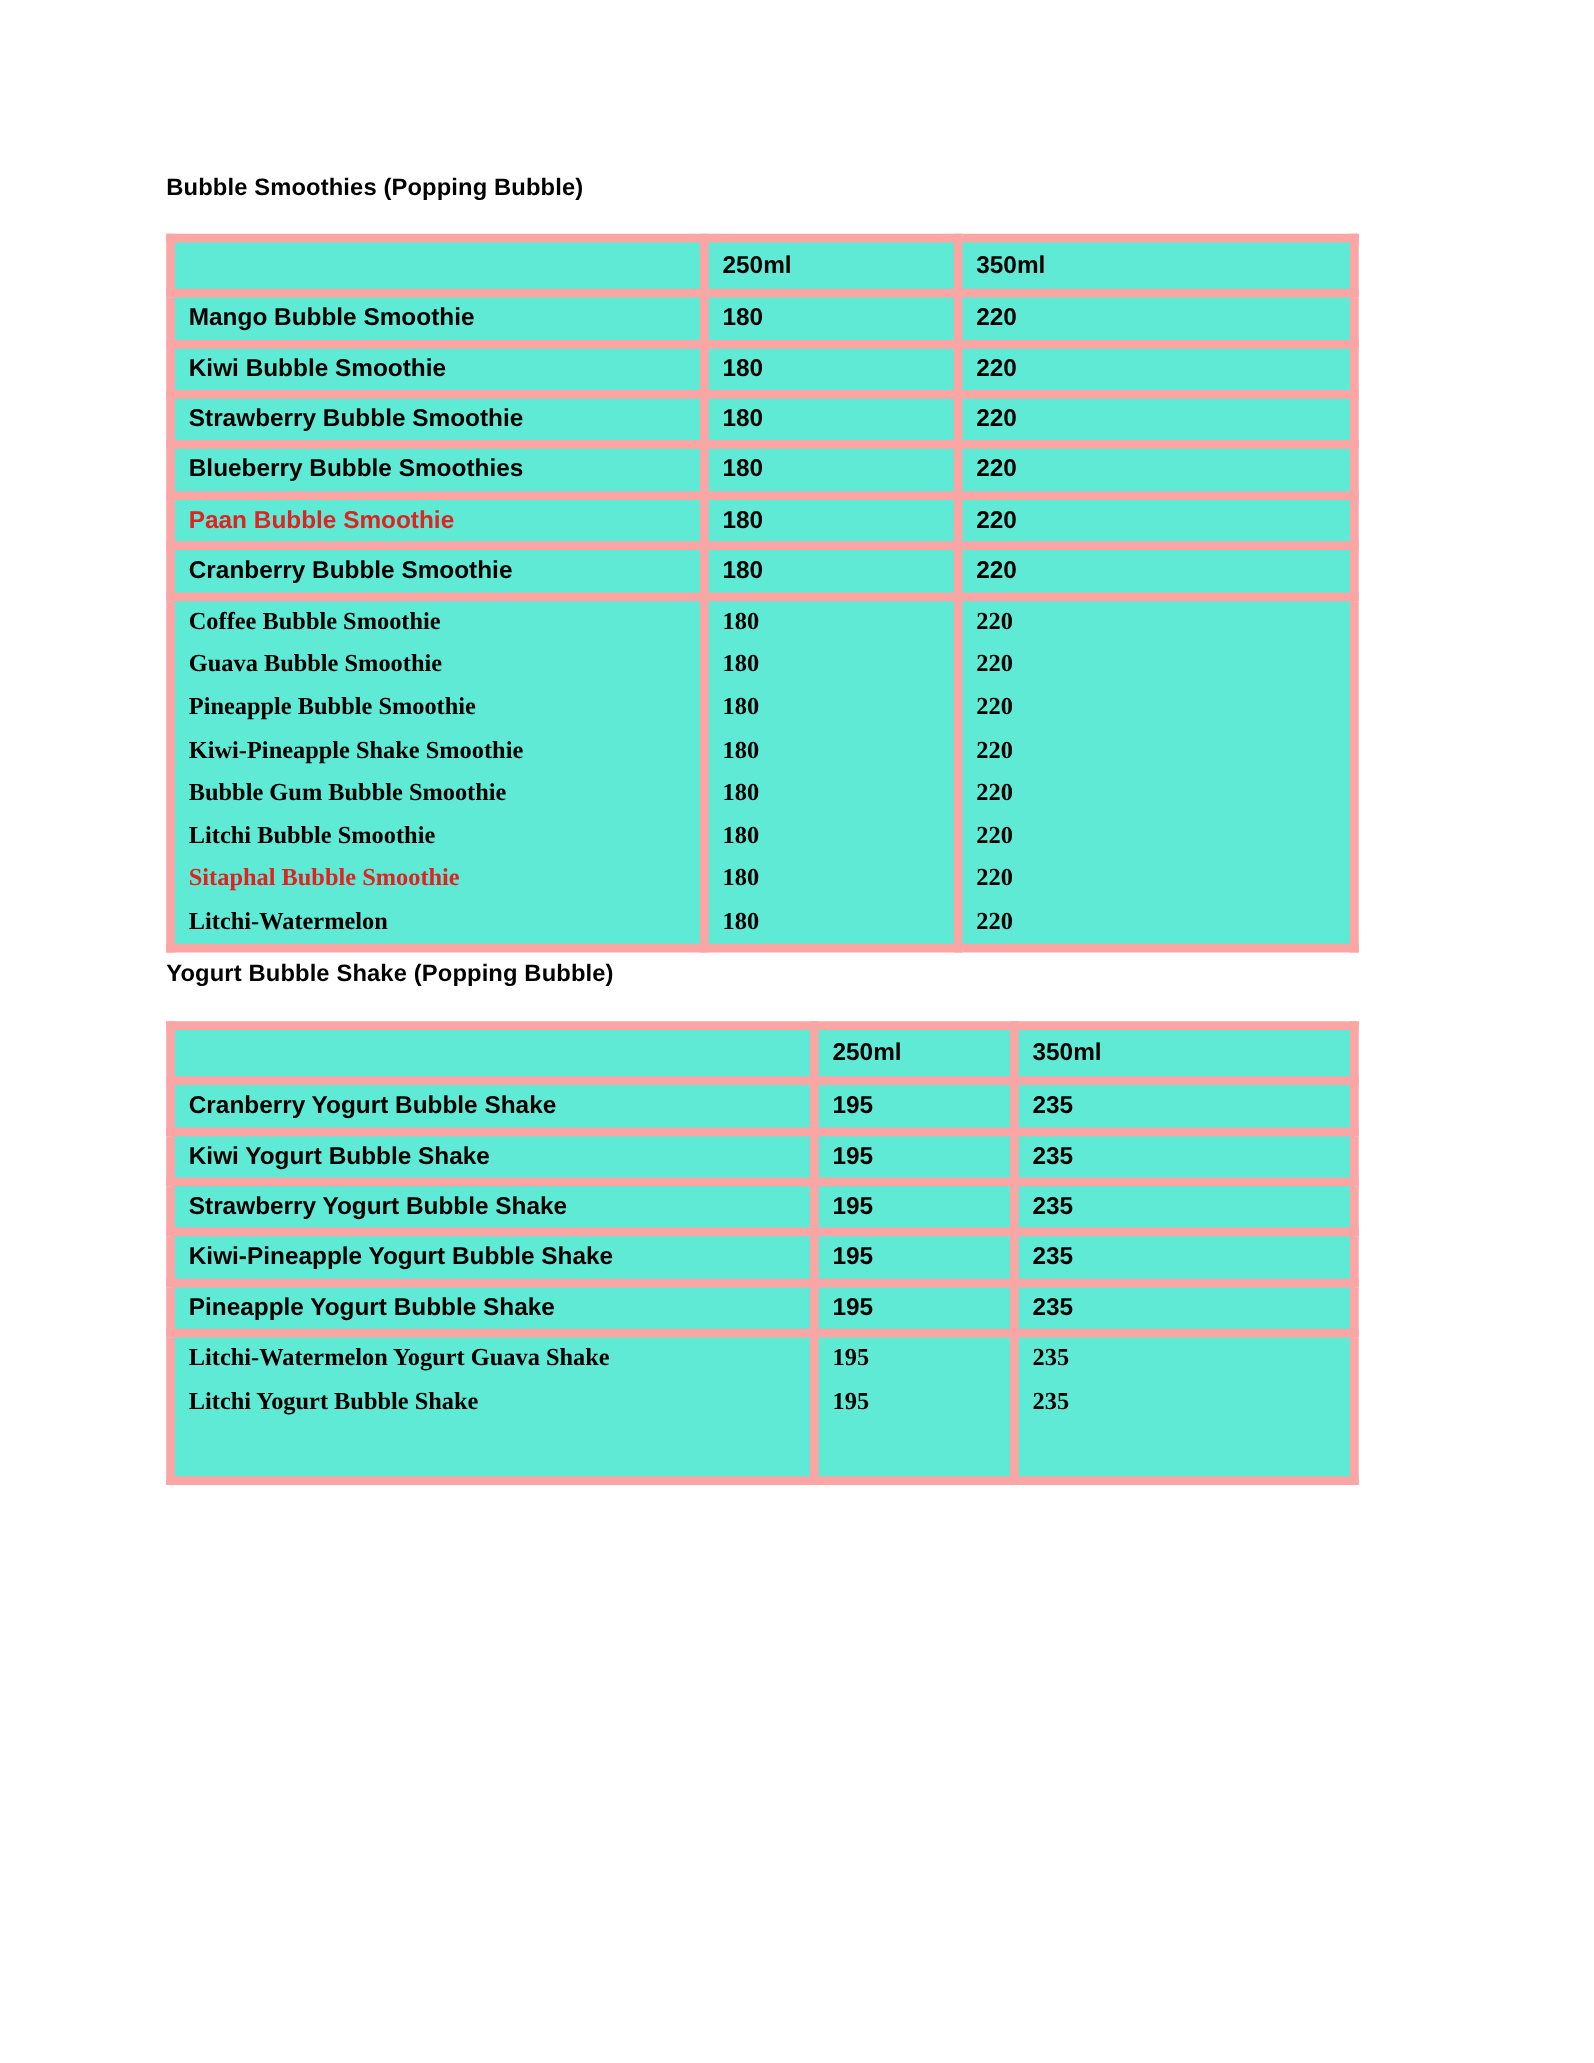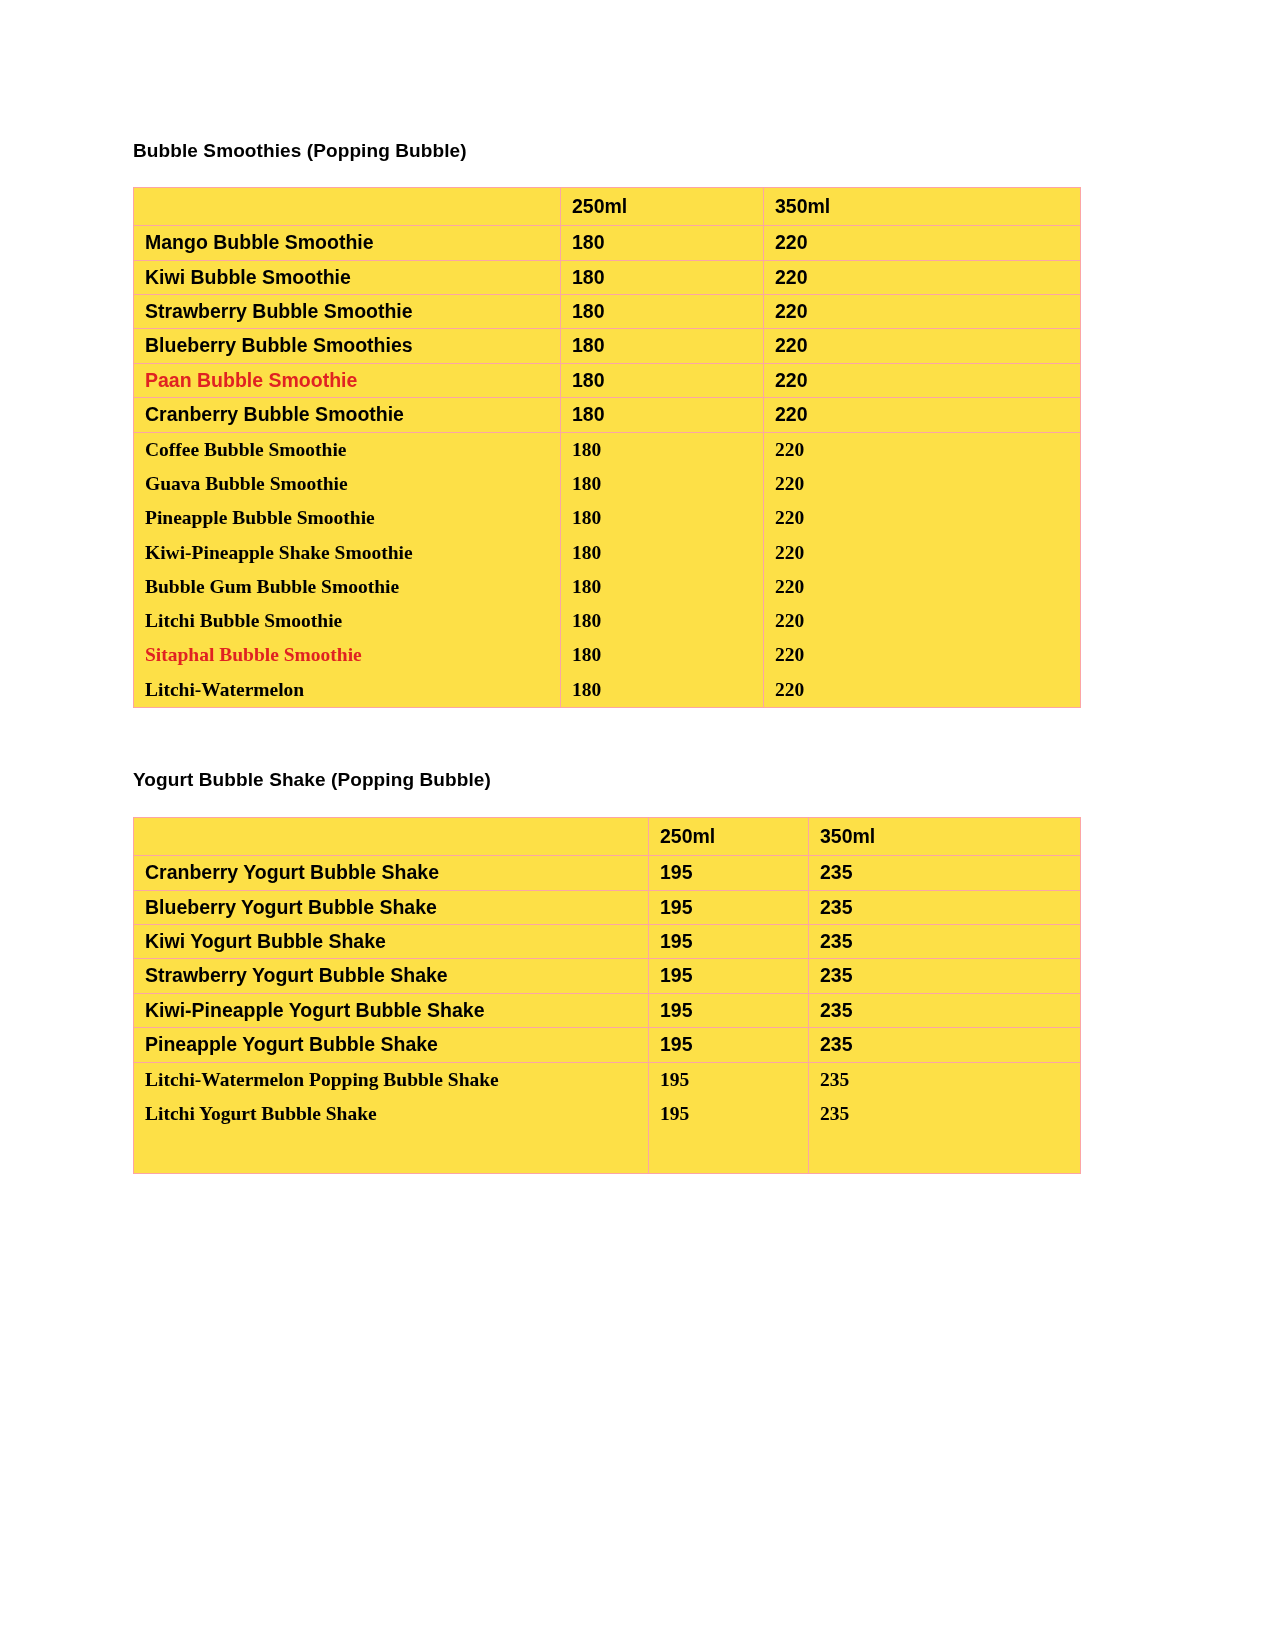--- a/index.html
+++ b/index.html
@@ -38,27 +38,27 @@
     line-height: 1.1;
   }
 
   table.menu-table {
     border-collapse: collapse;
     table-layout: fixed;
     background: #ffffff;
   }
 
   table.menu-table td {
-    border: 1px solid #fca5a5;
+    border: 7px solid #fca5a5;
     padding: 0;
     vertical-align: top;
     font-size: 19.5px;
     font-weight: bold;
     color: #000000;
-    background: #fde047;
+    background: #5eead4;
   }
 
   .cellpad {
     padding: 5px 0 5px 11px;
     line-height: 1.2;
     white-space: nowrap;
   }
 
   .hdr-cell .cellpad {
     padding-top: 7px;
@@ -257,31 +257,20 @@
             </td>
           <td>
             <div class="cellpad">195</div>
             </td>
           <td>
             <div class="cellpad">235</div>
             </td>
         </tr>
         <tr>
           <td>
-            <div class="cellpad">Blueberry Yogurt Bubble Shake</div>
-            </td>
-          <td>
-            <div class="cellpad">195</div>
-            </td>
-          <td>
-            <div class="cellpad">235</div>
-            </td>
-        </tr>
-        <tr>
-          <td>
             <div class="cellpad">Kiwi Yogurt Bubble Shake</div>
             </td>
           <td>
             <div class="cellpad">195</div>
             </td>
           <td>
             <div class="cellpad">235</div>
             </td>
         </tr>
         <tr>
@@ -313,21 +302,21 @@
           <td>
             <div class="cellpad">195</div>
             </td>
           <td>
             <div class="cellpad">235</div>
             </td>
         </tr>
 
         <tr>
           <td class="block-cell">
-            <div class="line">Litchi-Watermelon Popping Bubble Shake</div>
+            <div class="line">Litchi-Watermelon Yogurt Guava Shake</div>
             <div class="line">Litchi Yogurt Bubble Shake</div>
             <div class="tail-space"></div>
           </td>
           <td class="block-cell">
             <div class="line">195</div>
             <div class="line">195</div>
             <div class="tail-space"></div>
           </td>
           <td class="block-cell">
             <div class="line">235</div>

